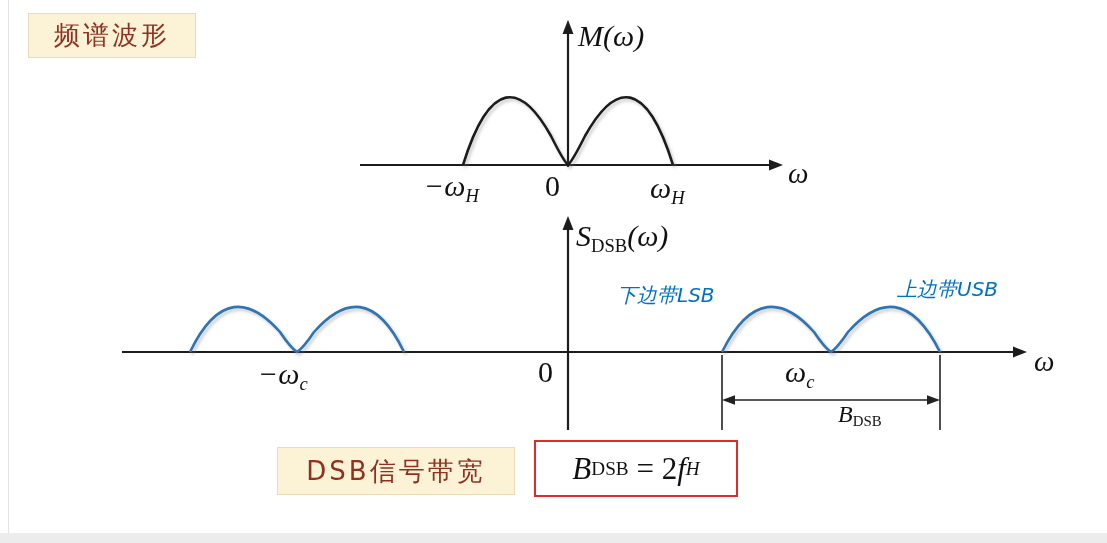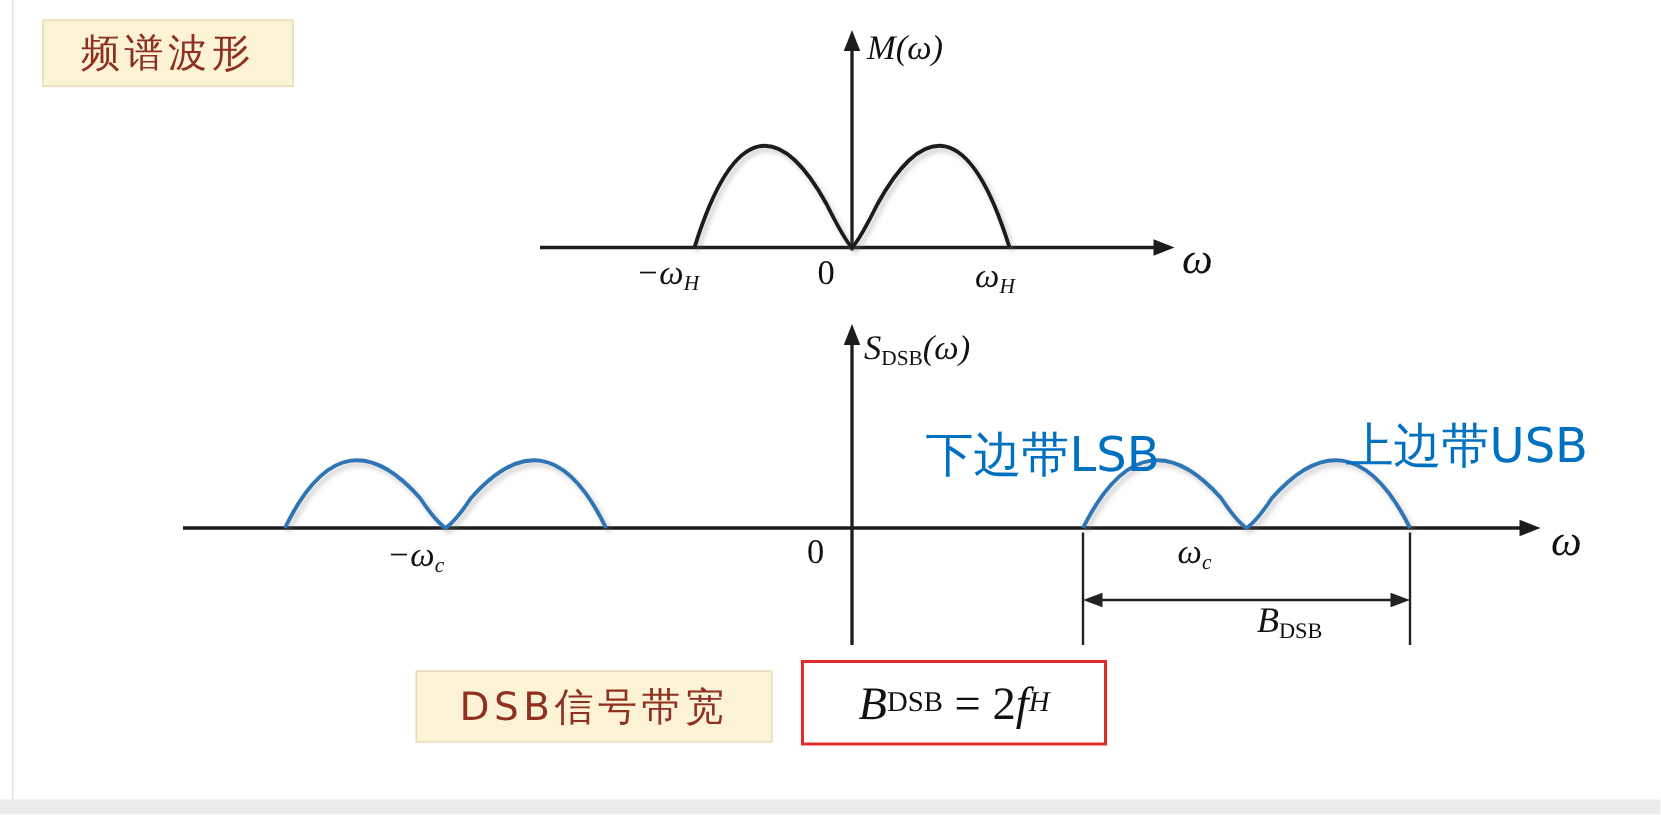--- a/index.html
+++ b/index.html
@@ -10,28 +10,28 @@
 
   .axis { stroke:var(--ink,#1c1c1c); stroke-width:2.2; }
   .axis-head { fill:var(--ink,#1c1c1c); }
   .curve-black { stroke:var(--ink,#1c1c1c); stroke-width:2.6; fill:none; filter:url(#shadow); }
   .curve-blue { stroke:var(--blue-curve,#2e74b5); stroke-width:2.6; fill:none; filter:url(#shadow); }
   .redband { stroke:var(--red,#e8121a); stroke-width:6; filter:url(#shadow); }
   .dim { stroke:#222; stroke-width:1.6; }
   .dim-head { fill:#222; }
 
   .math { position:absolute; font-family:"Liberation Serif", serif; font-style:italic;
-          font-size:23px; color:#111; white-space:nowrap; line-height:1.05; }
+          font-size:30px; color:#111; white-space:nowrap; line-height:1.05; }
   .math.big { font-size:29px; }
   .rm { font-style:normal; }
   .it { font-style:italic; }
   .sub { font-size:0.62em; vertical-align:-0.30em; }
 
   .cn { position:absolute; font-family:"DejaVu Sans", sans-serif; white-space:nowrap; }
-  .blue { color:var(--blue-text,#0070c0); font-size:32px; }
+  .blue { color:var(--blue-text,#0070c0); font-size:20px;font-style:italic; }
 
   .cream-box { position:absolute; background:var(--box-bg,#fcf3d7); border:1px solid var(--box-border,#e9dcb6);
                color:var(--box-text,#8e3120); font-family:"DejaVu Sans", sans-serif; font-size:26px;
                letter-spacing:3px; display:flex; align-items:center; justify-content:center; white-space:nowrap; }
   .formula-box { position:absolute; border:2.5px solid var(--formula-border,#e02b2b); background:#fff;
                  display:flex; align-items:center; justify-content:center;
                  font-family:"Liberation Serif", serif; font-size:31px; color:#111; white-space:pre; }
 
   .edge-left { position:absolute; left:8px; top:0; width:1px; height:543px; background:#e3e3e3; }
   .edge-bottom { position:absolute; left:0; top:533px; width:1107px; height:10px; background:var(--frame,#ececec); }

